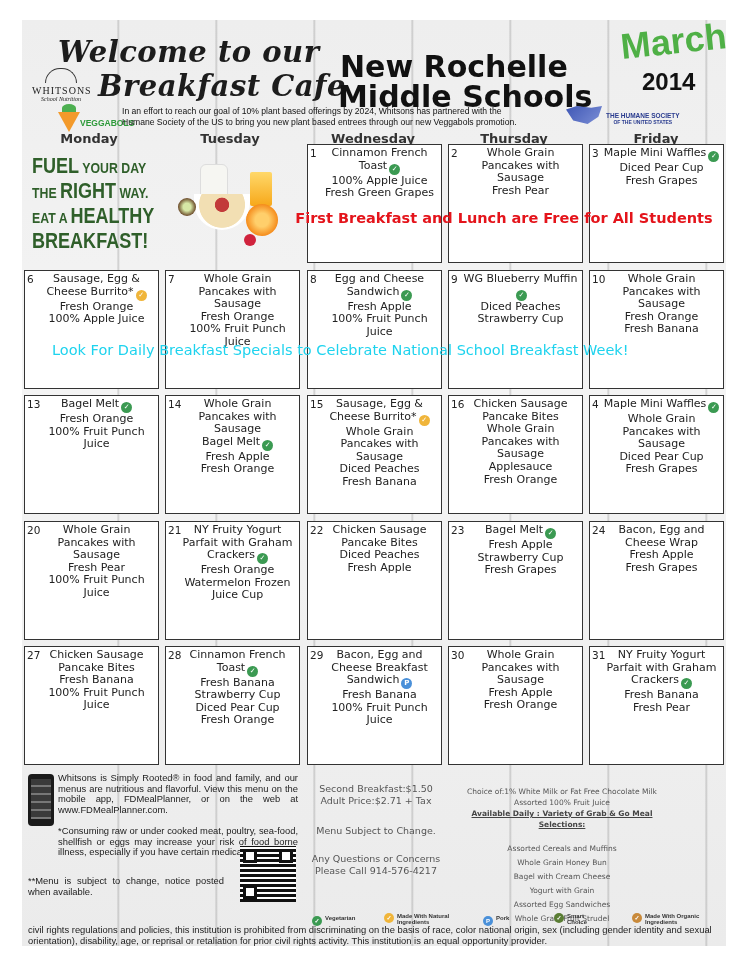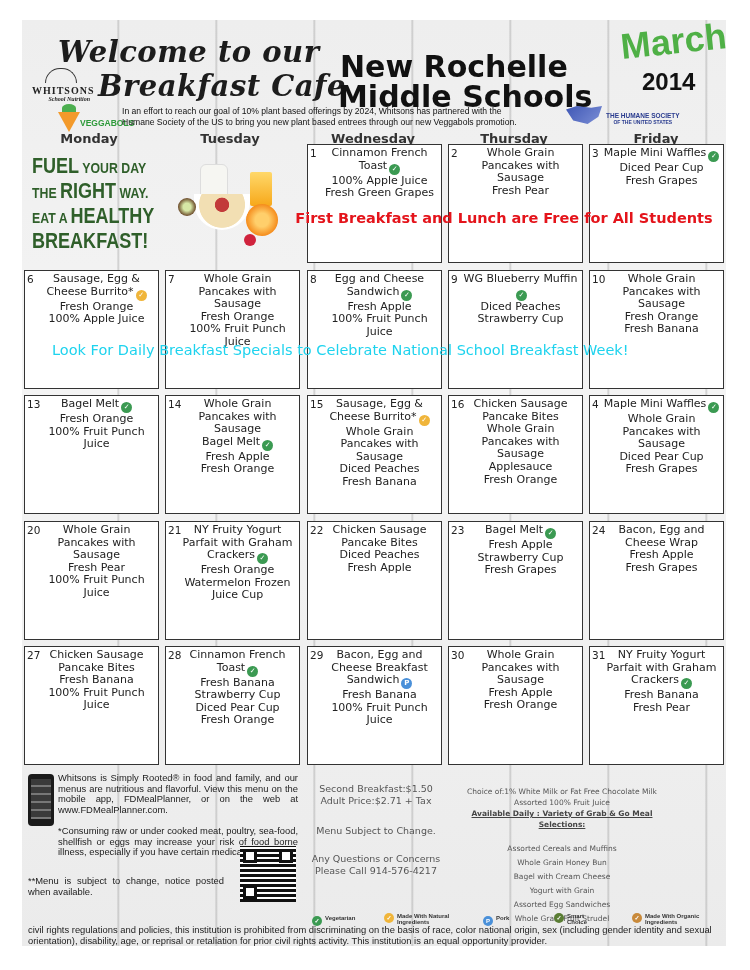--- a/index.html
+++ b/index.html
@@ -8,21 +8,21 @@
     position:absolute; left:22px; top:20px; width:704px; height:926px;
     background:
       repeating-linear-gradient(90deg, rgba(0,0,0,0) 0px, rgba(0,0,0,0) 95px, rgba(120,120,120,0.35) 96px, rgba(0,0,0,0) 98px),
       linear-gradient(180deg, #eeeeee 0%, #f4f4f4 40%, #ebebeb 100%);
   }
   .abs { position:absolute; }
   .script-title {
     font-family:"DejaVu Serif", serif; font-style:italic; font-weight:bold;
     color:#1c1c1c; font-size:29px; line-height:32px; letter-spacing:0.5px;
   }
-  .whitsons { font-family:"Liberation Serif", serif; font-size:10px; letter-spacing:1px; color:#222; text-align:right;font-weight:bold; }
+  .whitsons { font-family:"Liberation Serif", serif; font-size:10px; letter-spacing:1px; color:#222; text-align:center; }
   .whitsons small { display:block; font-style:italic; font-size:6px; letter-spacing:0; }
   .school-title { font-family:"DejaVu Sans", sans-serif; font-weight:bold; font-size:30px; line-height:30px; color:#111; }
   .month { font-family:"Liberation Sans", sans-serif; font-weight:bold; font-size:36px; color:#4fb046; transform:rotate(-6deg); transform-origin:left bottom; }
   .year { font-family:"Liberation Sans", sans-serif; font-weight:bold; font-size:24px; color:#111; }
   .intro { font-family:"Liberation Sans", sans-serif; font-size:8.6px; line-height:11px; color:#111; }
   .day-head { font-family:"DejaVu Sans", sans-serif; font-weight:bold; font-size:13px; color:#333; text-align:center; width:140px; }
   .fuel { font-family:"Liberation Sans", sans-serif; font-weight:bold; color:#2f5f2a; font-size:22px; line-height:23px; transform:scaleX(0.82); transform-origin:left top; }
   .fuel .sm { font-size:15px; }
   .cell {
     position:absolute; width:135px; height:119px; background:#ffffff;

